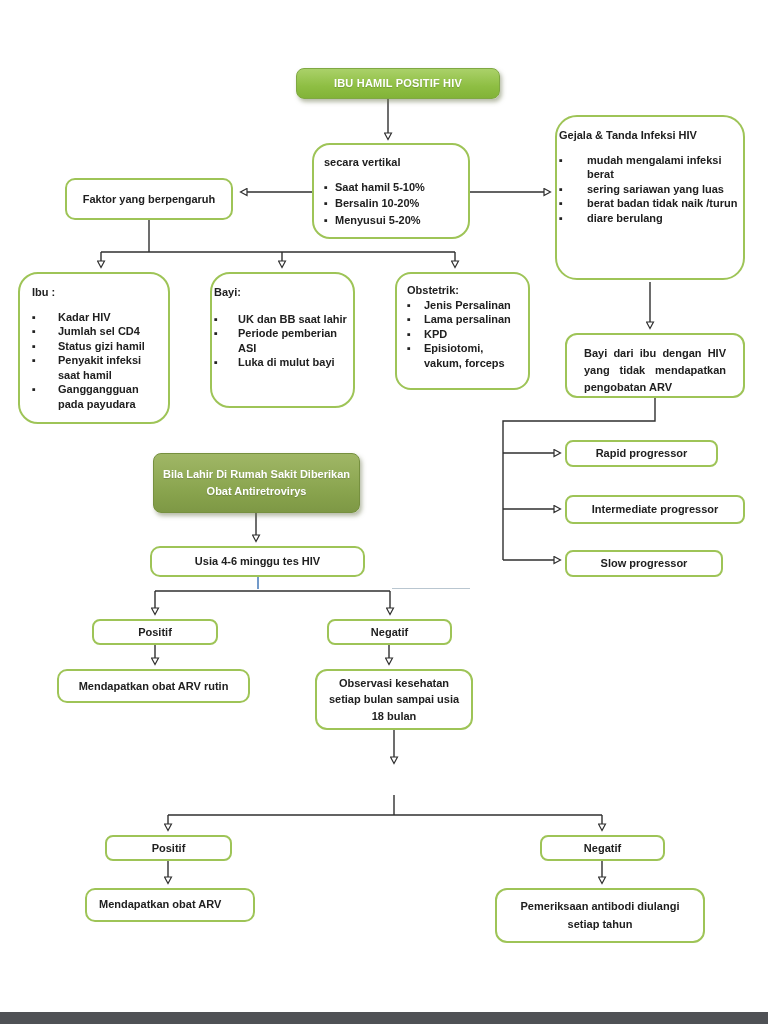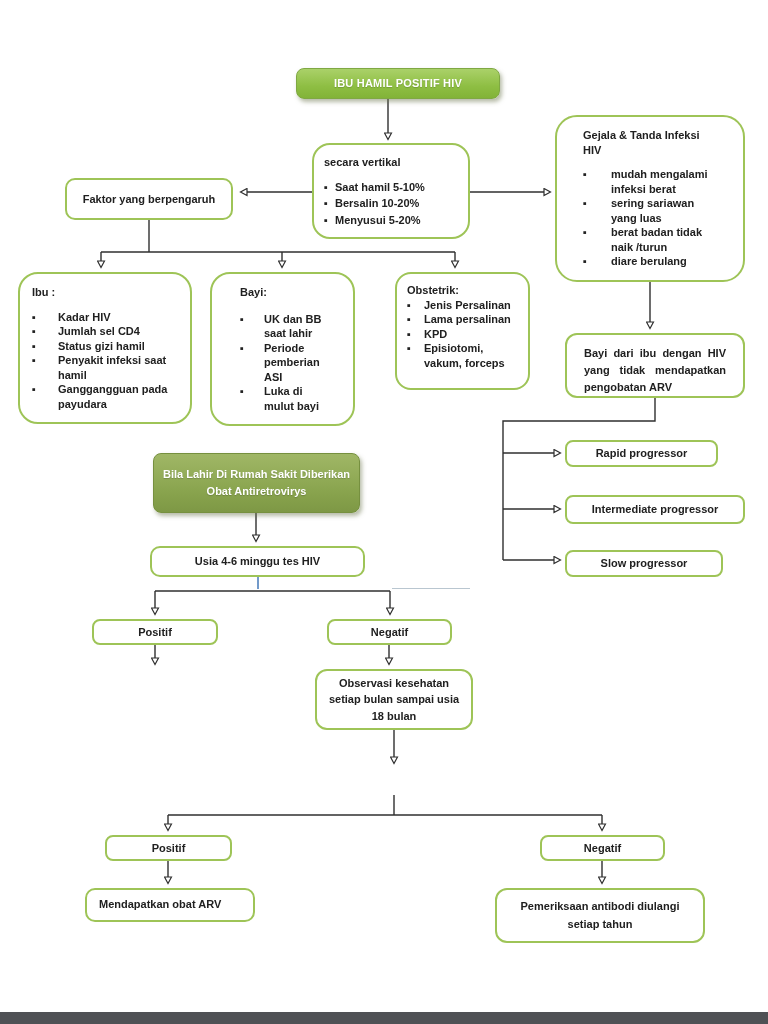--- a/index.html
+++ b/index.html
@@ -94,40 +94,40 @@
         <span class="btxt">Bersalin 10-20%</span>
       </div>
       <div class="brow">
         <span class="bullet" style="min-width: 11px;">▪</span>
         <span class="btxt">Menyusui 5-20%</span>
       </div>
     </div>
     <div class="node center" style="left: 65px; top: 178px; width: 168px; height: 42px; border-radius: 10px;">
       <span>Faktor yang berpengaruh</span>
     </div>
-    <div class="node list" style="left: 555px; top: 115px; width: 190px; min-height: 165px; border-radius: 22px; padding: 11px 26px;">
+    <div class="node list" style="left: 555px; top: 115px; width: 190px; min-height: 165px; border-radius: 22px; padding: 11px 2px;">
       <div class="hdr" style="margin-bottom: 10px;">Gejala &amp; Tanda Infeksi HIV</div>
       <div class="brow">
         <span class="bullet" style="min-width: 28px;">▪</span>
         <span class="btxt">mudah mengalami infeksi berat</span>
       </div>
       <div class="brow">
         <span class="bullet" style="min-width: 28px;">▪</span>
         <span class="btxt">sering sariawan yang luas</span>
       </div>
       <div class="brow">
         <span class="bullet" style="min-width: 28px;">▪</span>
         <span class="btxt">berat badan tidak naik /turun</span>
       </div>
       <div class="brow">
         <span class="bullet" style="min-width: 28px;">▪</span>
         <span class="btxt">diare berulang</span>
       </div>
     </div>
-    <div class="node list" style="left: 18px; top: 272px; width: 174px; min-height: 146px; border-radius: 20px; padding: 11px 12px;">
+    <div class="node list" style="left: 18px; top: 272px; width: 152px; min-height: 146px; border-radius: 20px; padding: 11px 12px;">
       <div class="hdr" style="margin-bottom: 10px;">Ibu :</div>
       <div class="brow">
         <span class="bullet" style="min-width: 26px;">▪</span>
         <span class="btxt">Kadar HIV</span>
       </div>
       <div class="brow">
         <span class="bullet" style="min-width: 26px;">▪</span>
         <span class="btxt">Jumlah sel CD4</span>
       </div>
       <div class="brow">
@@ -136,21 +136,21 @@
       </div>
       <div class="brow">
         <span class="bullet" style="min-width: 26px;">▪</span>
         <span class="btxt">Penyakit infeksi saat hamil</span>
       </div>
       <div class="brow">
         <span class="bullet" style="min-width: 26px;">▪</span>
         <span class="btxt">Ganggangguan pada payudara</span>
       </div>
     </div>
-    <div class="node list" style="left: 210px; top: 272px; width: 145px; min-height: 136px; border-radius: 20px; padding: 11px 28px;">
+    <div class="node list" style="left: 210px; top: 272px; width: 145px; min-height: 136px; border-radius: 20px; padding: 11px 2px;">
       <div class="hdr" style="margin-bottom: 12px;">Bayi:</div>
       <div class="brow">
         <span class="bullet" style="min-width: 24px;">▪</span>
         <span class="btxt">UK dan BB saat lahir</span>
       </div>
       <div class="brow">
         <span class="bullet" style="min-width: 24px;">▪</span>
         <span class="btxt">Periode pemberian ASI</span>
       </div>
       <div class="brow">
@@ -192,20 +192,23 @@
     </div>
     <div class="node center" style="left: 150px; top: 546px; width: 215px; height: 31px; border-radius: 10px;">
       <span>Usia 4-6 minggu tes HIV</span>
     </div>
     <div class="node center" style="left: 92px; top: 619px; width: 126px; height: 26px; border-radius: 8px;">
       <span>Positif</span>
     </div>
     <div class="node center" style="left: 327px; top: 619px; width: 125px; height: 26px; border-radius: 8px;">
       <span>Negatif</span>
     </div>
+    <div class="node center" style="left: 57px; top: 669px; width: 193px; height: 34px; border-radius: 10px;">
+      <span>Mendapatkan obat ARV rutin</span>
+    </div>
     <div class="node center" style="left: 315px; top: 669px; width: 158px; height: 61px; border-radius: 12px; line-height: 1.5;">
       <span>Observasi kesehatan setiap bulan sampai usia 18 bulan</span>
     </div>
     <div class="node center" style="left: 105px; top: 835px; width: 127px; height: 26px; border-radius: 8px;">
       <span>Positif</span>
     </div>
     <div class="node center" style="left: 540px; top: 835px; width: 125px; height: 26px; border-radius: 8px;">
       <span>Negatif</span>
     </div>
     <div class="node topleft" style="left: 85px; top: 888px; width: 170px; height: 34px; border-radius: 10px; padding: 7px 12px;"><span>Mendapatkan obat ARV</span></div>

